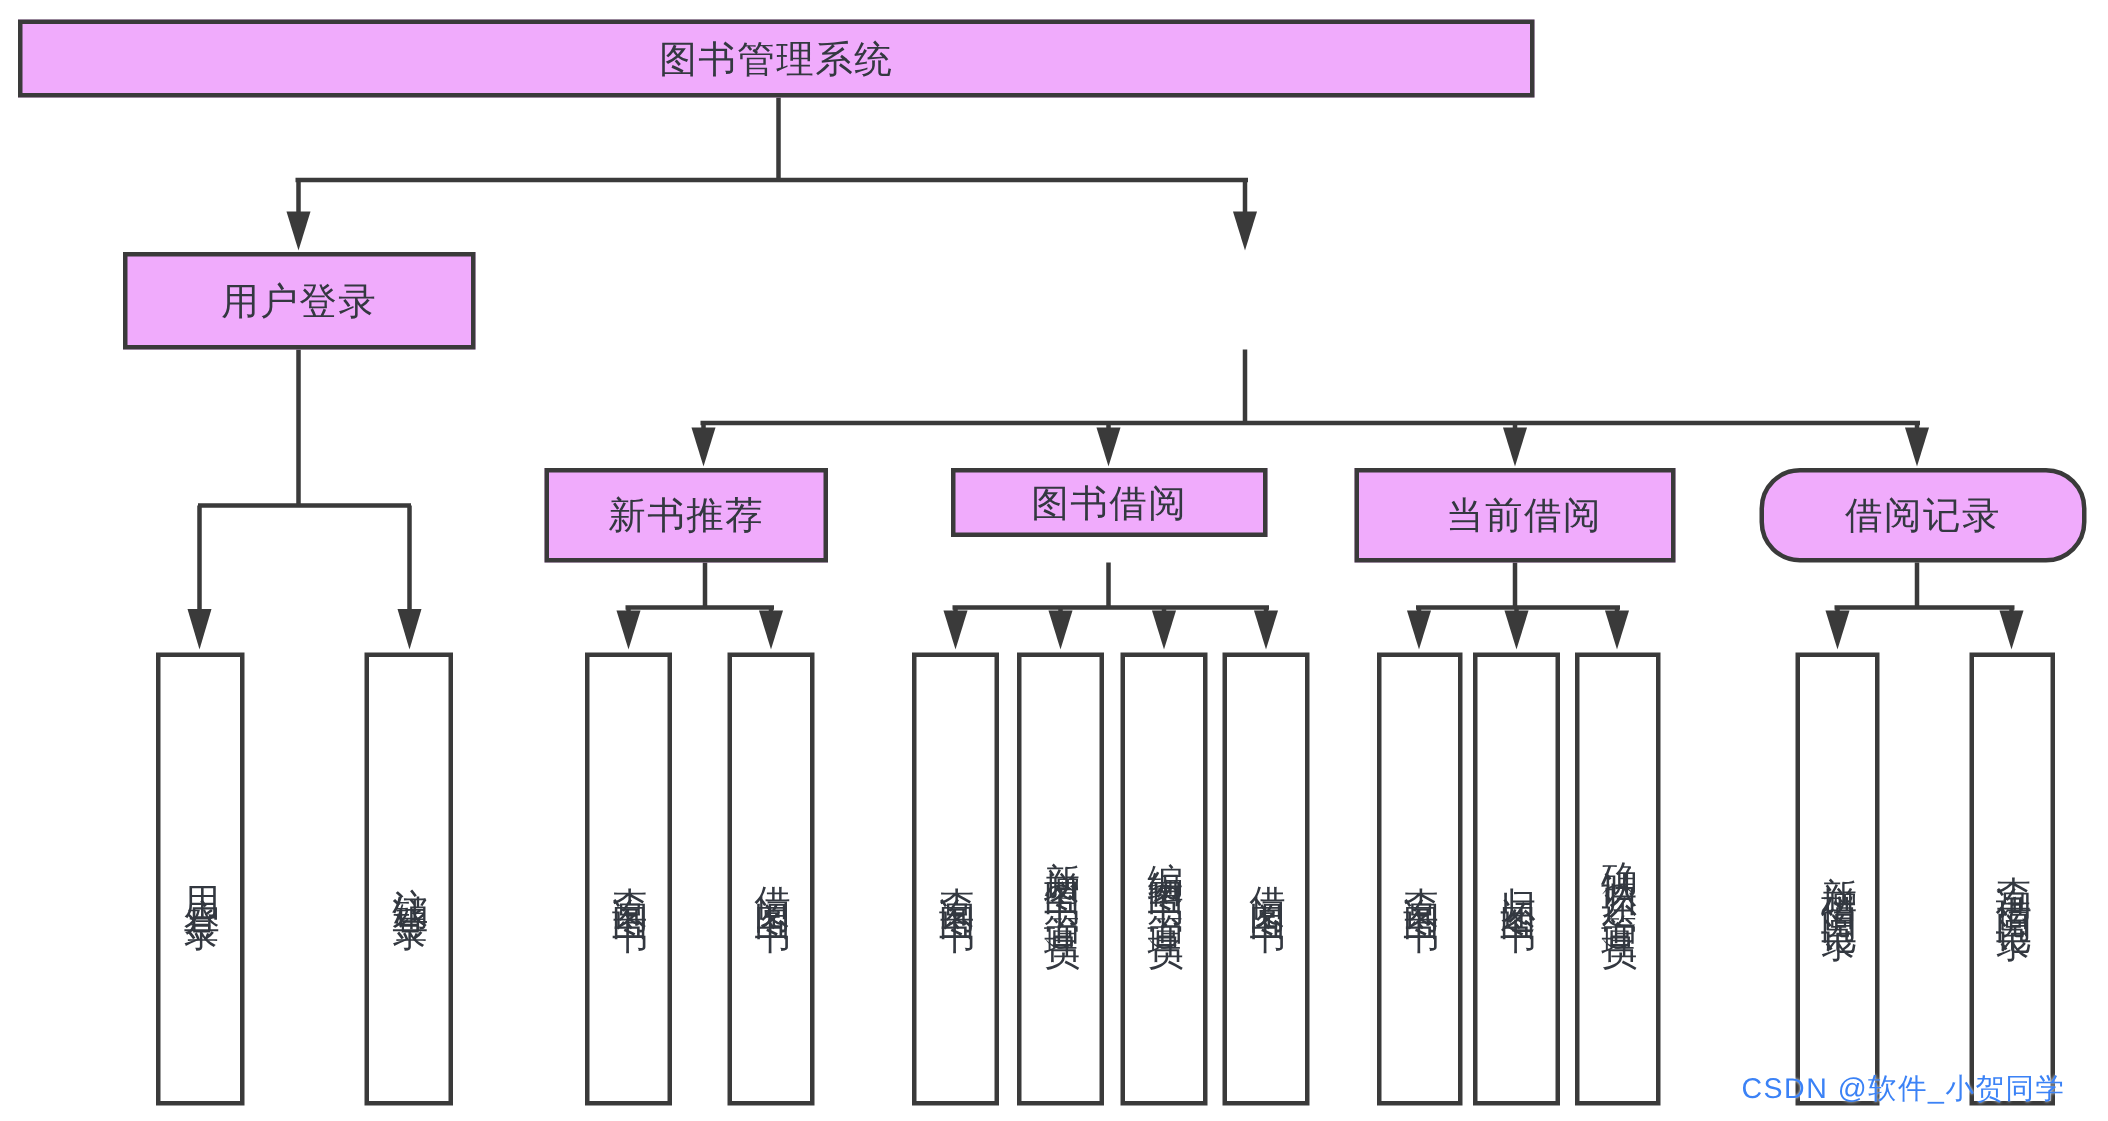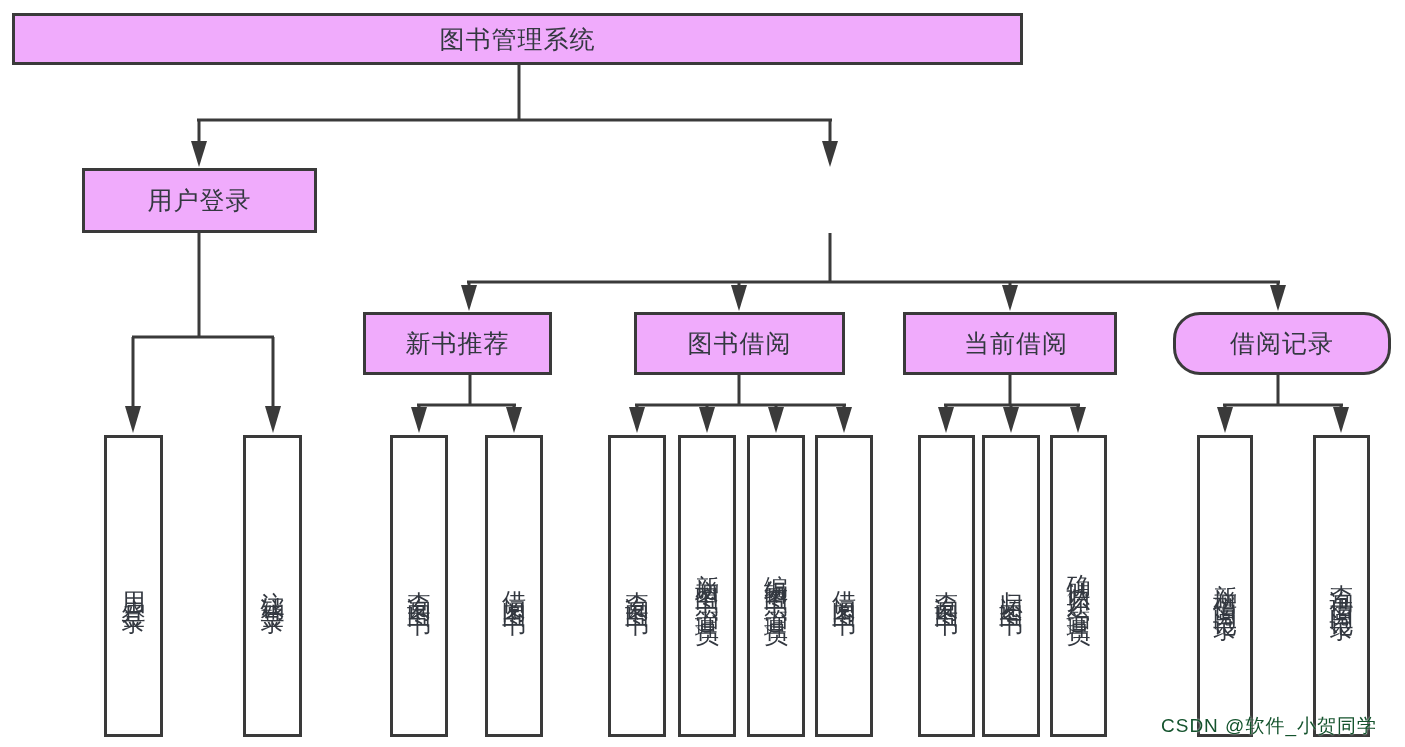--- a/index.html
+++ b/index.html
@@ -53,21 +53,21 @@
     font-size: 24px;
     letter-spacing: 7px;
     line-height: 1;
     color: #333840;
   }
   .watermark {
     position: absolute;
     left: 1161px;
     top: 713px;
     font-size: 19px;
-    color: #14532d;
+    color: #3b82f6;
     letter-spacing: 1px;
     white-space: nowrap;
     z-index: 3;
     text-shadow: 0 0 2px #ffffff;
   }
 </style>
 </head>
 <body>
 
 <div id="canvas">
@@ -117,21 +117,21 @@
       <polygon points="1217,407 1233,407 1225,433"></polygon>
       <polygon points="1333,407 1349,407 1341,433"></polygon>
     </g>
   </svg>
 
   <div class="box" style="left:12px; top:13px; width:1011px; height:52px;">图书管理系统</div>
 
   <div class="box" style="left:82px; top:168px; width:235px; height:65px;">用户登录</div>
 
   <div class="box" style="left:363px; top:312px; width:189px; height:63px;">新书推荐</div>
-  <div class="box" style="left:634px; top:312px; width:211px; height:63px;">图书借阅</div>
+  <div class="box" style="left:634px; top:312px; width:211px; height:46px;">图书借阅</div>
   <div class="box" style="left:903px; top:312px; width:214px; height:63px;padding-left:12px;">当前借阅</div>
   <div class="box" style="left:1173px; top:312px; width:218px; height:63px;border-radius:27px;">借阅记录</div>
 
   <div class="vbox" style="left:104px; width:59px;">
     <span class="vlabel">用户登录</span>
   </div>
   <div class="vbox" style="left:243px; width:59px;">
     <span class="vlabel">注销登录</span>
   </div>
 

